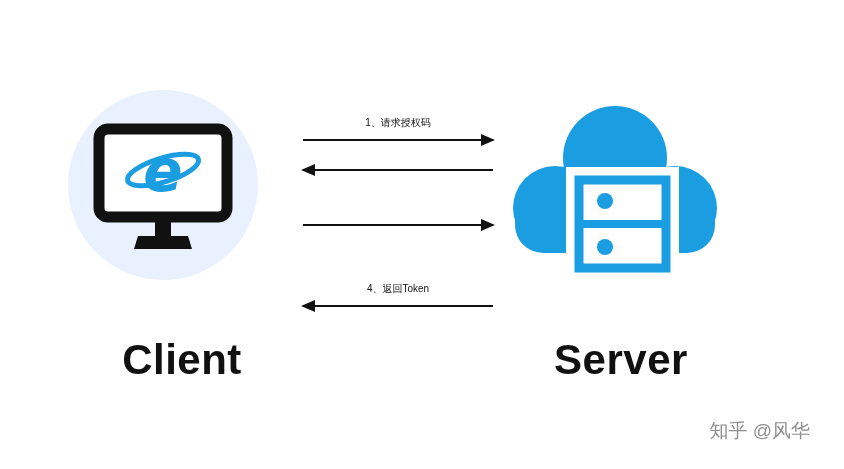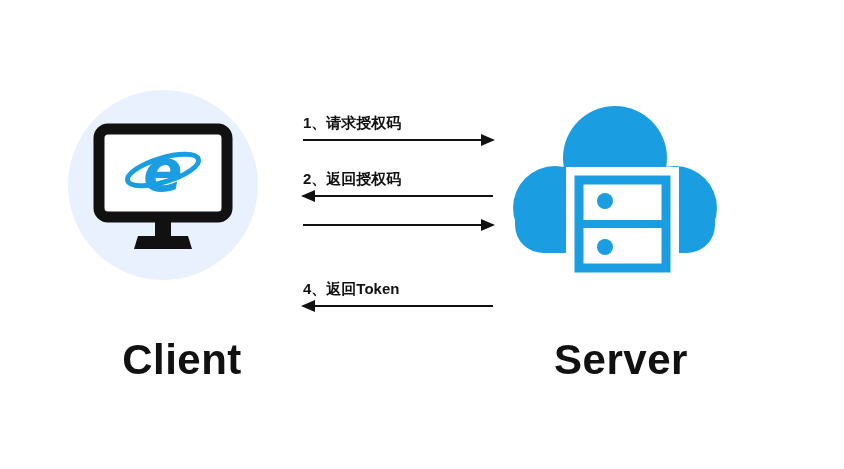--- a/index.html
+++ b/index.html
@@ -41,27 +41,27 @@
   .msg{
     position:absolute;
     left:303px;
     width:190px;
   }
   .msg-1{top:113px;}
   .msg-2{top:169px;}
   .msg-3{top:224px;}
   .msg-4{top:279px;}
   .msg-label{
-    font-size:15px;
+    text-align:center;
+    font-size:10px;
     color:var(--ink);
     height:20px;
     line-height:20px;
     margin-bottom:6px;
     white-space:nowrap;
-    font-weight:bold;
   }
   .msg-line{
     position:relative;
     height:2px;
     background:var(--ink);
   }
   .head{
     position:absolute;
     top:50%;
     transform:translateY(-50%);
@@ -136,21 +136,20 @@
   </svg>
 
   <div class="msg msg-1">
     <div class="msg-label">1、请求授权码</div>
     <div class="msg-line">
       <span class="head head-right"></span>
     </div>
   </div>
 
   <div class="msg msg-2">
-    <div class="msg-label">2、返回授权码</div>
     <div class="msg-line">
       <span class="head head-left"></span>
     </div>
   </div>
 
   <div class="msg msg-3">
     <div class="msg-line">
       <span class="head head-right"></span>
     </div>
   </div>
@@ -158,14 +157,15 @@
   <div class="msg msg-4">
     <div class="msg-label">4、返回Token</div>
     <div class="msg-line">
       <span class="head head-left"></span>
     </div>
   </div>
 
   <div class="entity-label client-label">Client</div>
   <div class="entity-label server-label">Server</div>
 
+  <div class="watermark">知乎 @风华</div>
 
 </div>
 
 </body></html>

